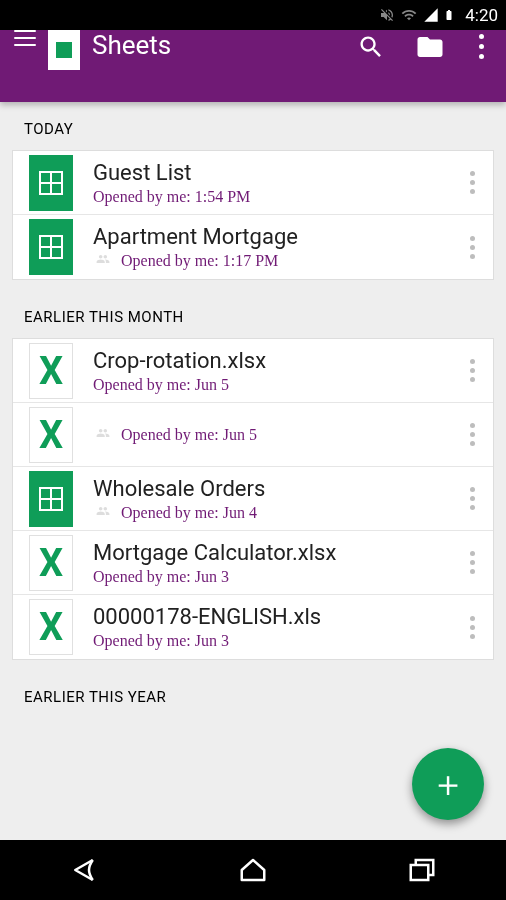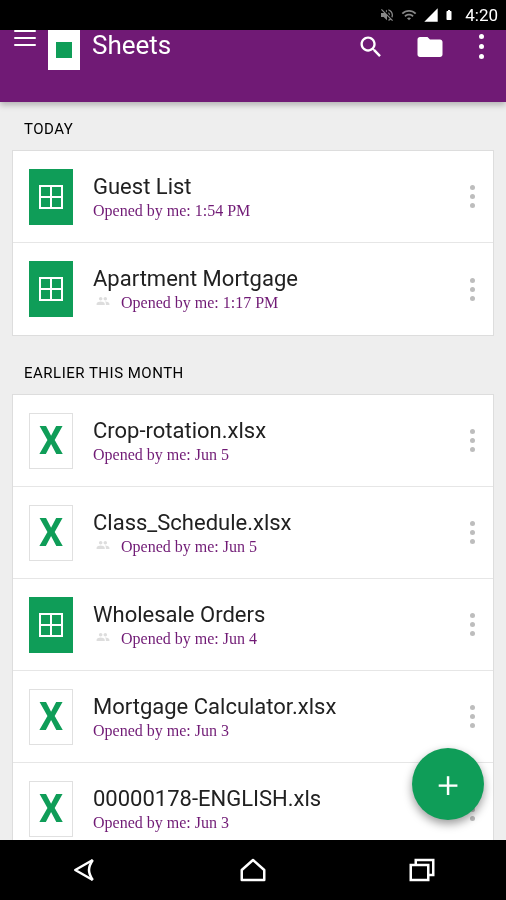--- a/index.html
+++ b/index.html
@@ -69,21 +69,21 @@
     padding: 18px 24px 12px;
   }
   .group {
     margin: 0 12px 10px;
     border: 1px solid #ddd;
     background: #fff;
   }
   .list-item {
     display: flex;
     align-items: center;
-    height: 92px;
+    height: 64px;
     border-bottom: 1px solid #e6e6e6;
     padding: 0 6px 0 16px;
     position: relative;
   }
   .list-item:last-child { border-bottom: none; }
   .thumb {
     width: 44px; height: 56px;
     display: flex; align-items: center; justify-content: center;
     margin-right: 20px;
     flex-shrink: 0;
@@ -271,21 +271,20 @@
           <span></span>
           <span></span>
           <span></span>
         </div>
       </div>
       <div class="list-item">
         <div class="thumb excel">
           <span class="x">X</span>
         </div>
         <div class="item-text">
-          <div class="item-title">Class_Schedule.xlsx</div>
           <div class="item-sub">
             <span class="shared-badge">
               <svg width="20" height="14" viewBox="0 0 24 24" fill="#bdbdbd">
                 <path d="M16 11c1.66 0 2.99-1.34 2.99-3S17.66 5 16 5c-1.66 0-3 1.34-3 3s1.34 3 3 3zm-8 0c1.66 0 2.99-1.34 2.99-3S9.66 5 8 5C6.34 5 5 6.34 5 8s1.34 3 3 3zm0 2c-2.33 0-7 1.17-7 3.5V19h14v-2.5c0-2.33-4.67-3.5-7-3.5zm8 0c-.29 0-.62.02-.97.05 1.16.84 1.97 1.97 1.97 3.45V19h6v-2.5c0-2.33-4.67-3.5-7-3.5z"></path>
               </svg>
             </span>
             <span>Opened by me: Jun 5</span>
           </div>
         </div>
         <div class="item-overflow">

